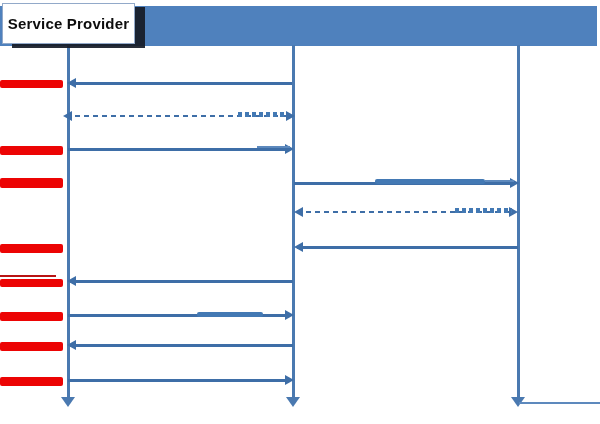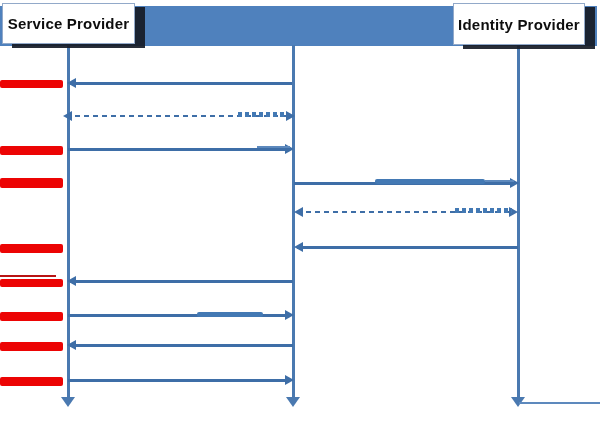--- a/index.html
+++ b/index.html
@@ -36,23 +36,20 @@
   .stray-line{position:absolute;z-index:2;height:2px;background:#5d89bd;}
 </style>
 </head>
 <body>
 
 <div id="stage">
   <div class="band" style="left: 0px; top: 6px; width: 597px; height: 40px;"></div>
 
   <div class="actor-box" style="left: 2px; top: 3px; width: 133px; height: 41px;">
     <span class="actor-label">Service Provider</span>
-  </div>
-  <div class="actor-box" style="left: 453px; top: 3px; width: 132px; height: 42px;">
-    <span class="actor-label">Identity Provider</span>
   </div>
 <div class="lifeline" style="left: 67px; top: 44px; height: 353px;"></div>
     <div class="lifeline-head" style="left: 61px; top: 397px;"></div>
     <div class="lifeline" style="left: 292px; top: 45px; height: 352px;"></div>
     <div class="lifeline-head" style="left: 286px; top: 397px;"></div>
     <div class="lifeline" style="left: 517px; top: 45px; height: 352px;"></div>
     <div class="lifeline-head" style="left: 511px; top: 397px;"></div>
     <div class="msgline solid" style="left: 70px; top: 82px; width: 222px;"></div>
     <div class="head-left" style="left: 67px; top: 78px;"></div>
     <div class="msgline dashed" style="left: 66px; top: 115px; width: 225px;"></div>

